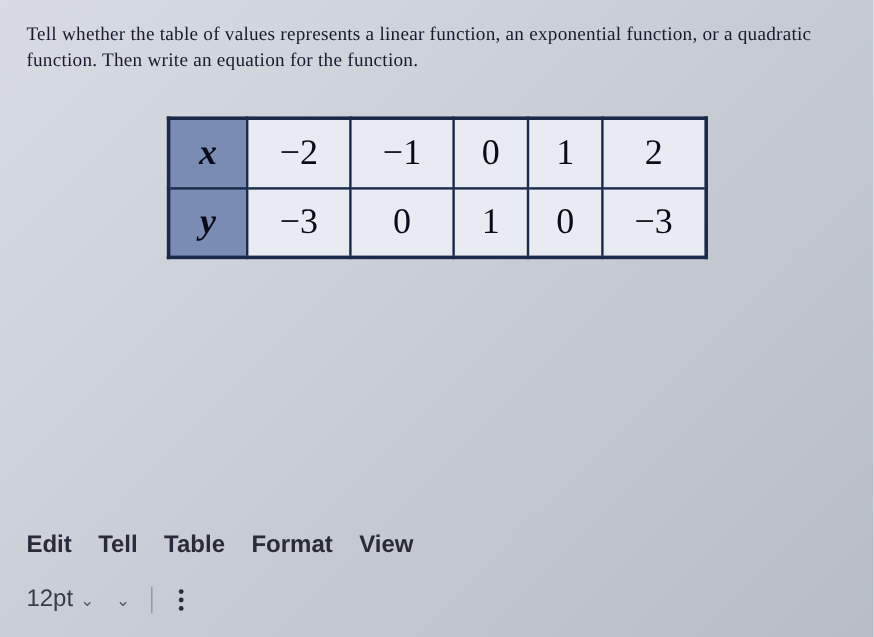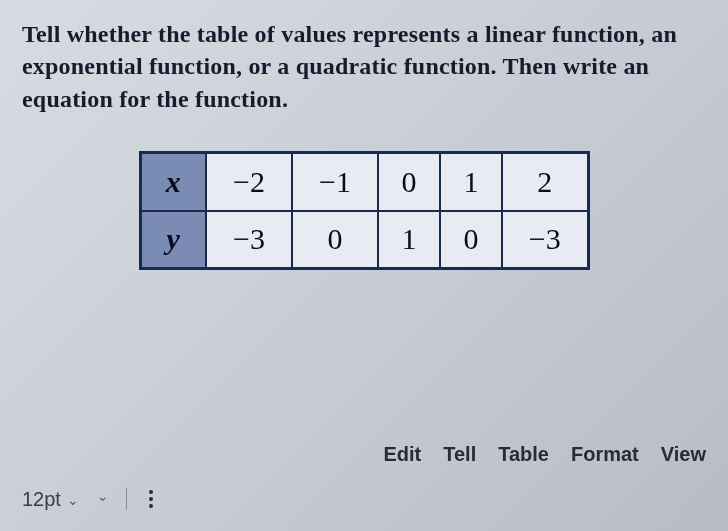--- a/index.html
+++ b/index.html
@@ -5,22 +5,22 @@
 * { margin: 0; padding: 0; box-sizing: border-box; }
 html, body { width: 728px; height: 531px; overflow: hidden; }
 body {
   font-family: Georgia, 'Times New Roman', serif;
   background: linear-gradient(135deg, #d8dce2 0%, #c8ccd4 50%, #b8bcc6 100%);
   color: #1a1a2e;
   padding: 18px 22px;
   position: relative;
 }
 .question {
-  font-size: 24px;
-  font-weight: 700;
+  font-size: 16px;
+  font-weight: 400;
   line-height: 1.35;
   color: #1a1a2e;
   margin-bottom: 36px;
   letter-spacing: 0.2px;
 }
 .table-wrap {
   display: flex;
   justify-content: center;
   margin: 30px 0 60px 0;
 }
@@ -58,26 +58,25 @@
   right: 22px;
 }
 .menu-row {
   display: flex;
   gap: 22px;
   font-family: Arial, Helvetica, sans-serif;
   font-size: 20px;
   font-weight: 700;
   color: #2a2a3a;
   margin-bottom: 22px;
-  justify-content: flex-end;
 }
 .menu-row span { cursor: pointer; }
 .format-row {
   display: flex;
-  align-items: flex-start;
+  align-items: center;
   gap: 18px;
   font-family: Arial, Helvetica, sans-serif;
   font-size: 20px;
   color: #3a3a4a;
 }
 .dd {
   display: inline-flex;
   align-items: center;
   gap: 6px;
   cursor: pointer;

